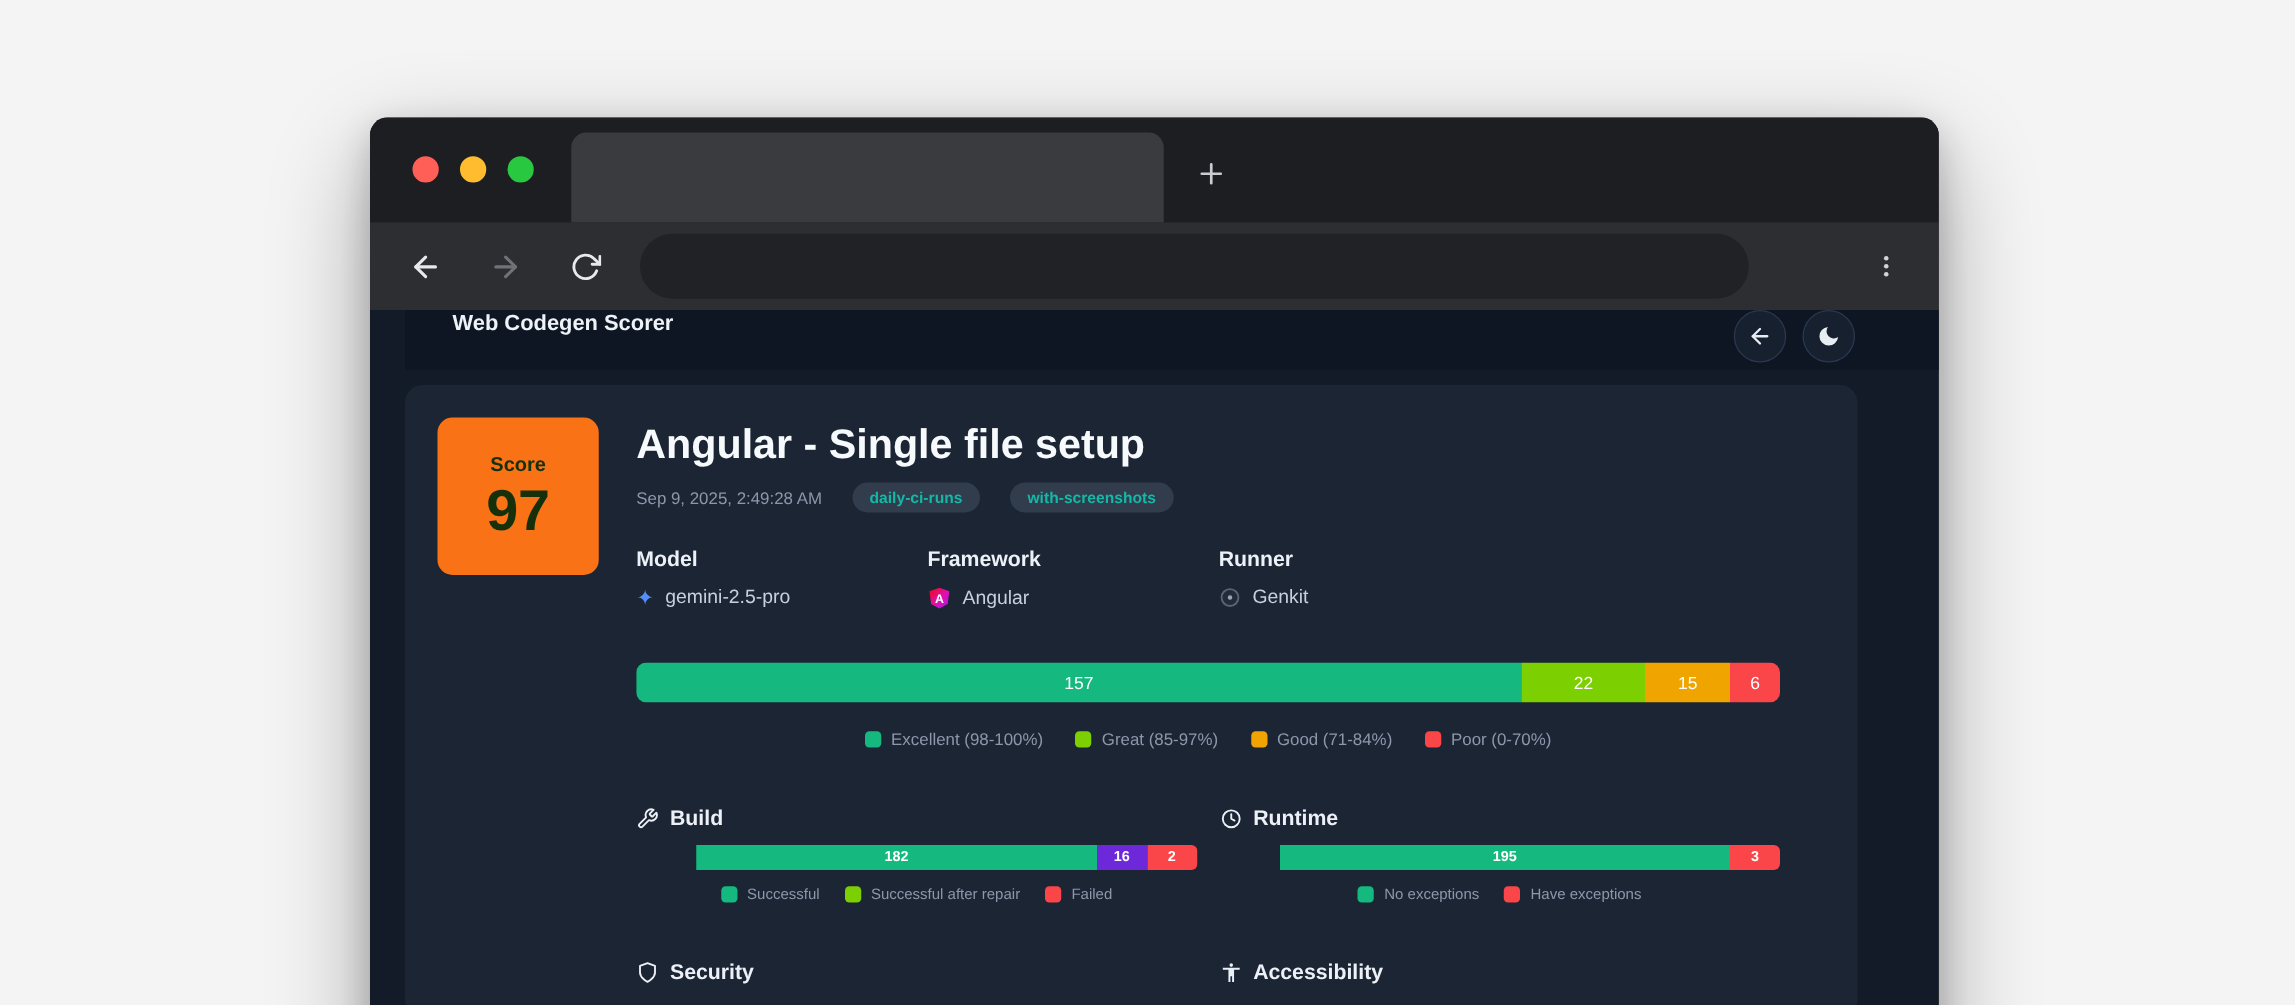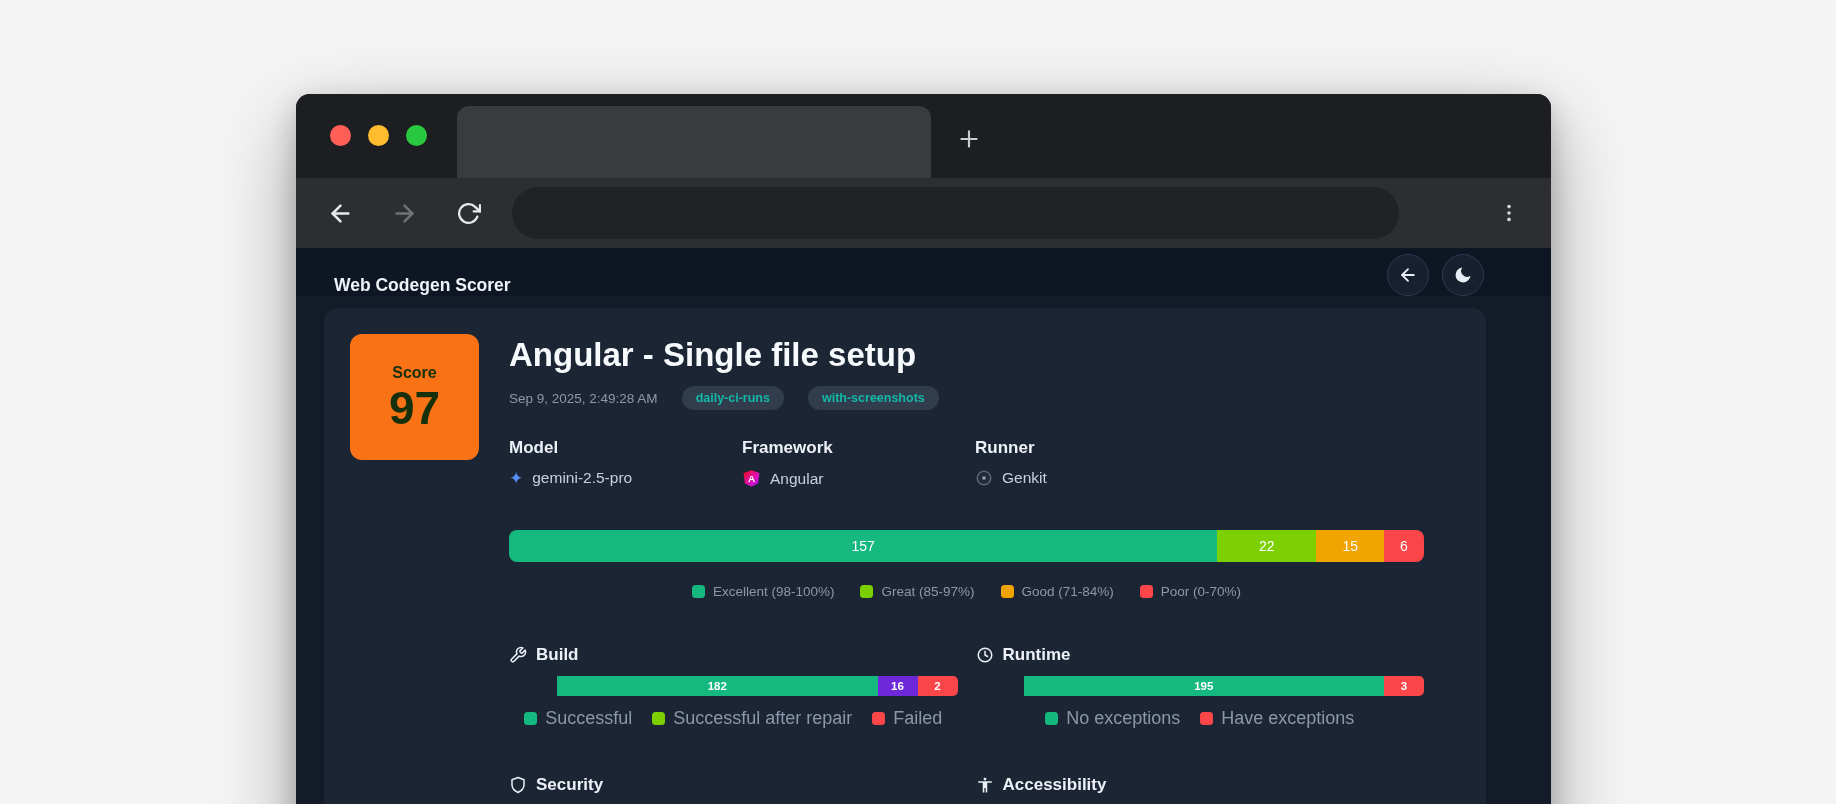--- a/index.html
+++ b/index.html
@@ -33,21 +33,21 @@
   .toolbar { position:relative; height:70px; background:#2c2e32; display:flex; align-items:center; padding-left:20px; gap:16px; }
   .navbtn { width:48px; height:48px; display:flex; align-items:center; justify-content:center; border-radius:50%; }
   .urlbar {
     position:absolute; left:216px; top:9px; width:887px; height:52px;
     background:#202226; border-radius:26px;
   }
   .kebab { position:absolute; right:18px; top:11px; width:48px; height:48px; display:flex; align-items:center; justify-content:center; }
 
   
   .page { position:absolute; left:0; right:0; top:154px; bottom:0; background:#131b29; }
-  .app-header { height:48px; background:#0e1624; display:flex; align-items:flex-end; padding:0 67px 0 38px; }
+  .app-header { height:48px; background:#0e1624; display:flex; align-items:flex-start; padding:0 67px 0 38px;margin-left:28px; }
   .app-title { font-size:17.5px; font-weight:bold; color:#eef3f8; }
   .header-actions { margin-left:auto; display:flex; gap:13px; }
   .circle-btn {
     width:42px; height:42px; border-radius:50%; background:#17202f;
     border:1px solid #2b3950; display:flex; align-items:center; justify-content:center;
   }
 
   .card {
     margin:12px 65px 0 28px; background:#1c2534; border-radius:14px;
     padding:26px; display:flex; gap:30px;
@@ -81,21 +81,21 @@
 
   .legend { display:flex; justify-content:center; align-items:center; gap:26px; margin-top:22px; flex-wrap:wrap; }
   .legend-item { display:flex; align-items:center; gap:8px; font-size:13.5px; color:#8b98ab; }
   .swatch { width:13px; height:13px; border-radius:3.5px; flex-shrink:0; }
 
   .sections { display:grid; grid-template-columns:1fr 1fr; column-gap:18px; row-gap:46px; margin-top:46px; }
   .section-head { display:flex; align-items:center; gap:9px; font-size:17px; font-weight:700; color:#edf1f7; }
   .small-bar { margin-top:11px; height:20px; border-radius:5px; overflow:hidden; display:flex;padding-left:48px; }
   .small-bar .seg { font-size:11.5px; font-weight:700; }
   .section .legend { margin-top:12px; gap:20px; }
-  .section .legend-item { font-size:18px; }
+  .section .legend-item { font-size:12px; }
 
   svg { display:block; }
 </style>
 </head>
 <body>
 
 <div class="window">
 
   <div class="tabstrip">
     <div class="lights">

